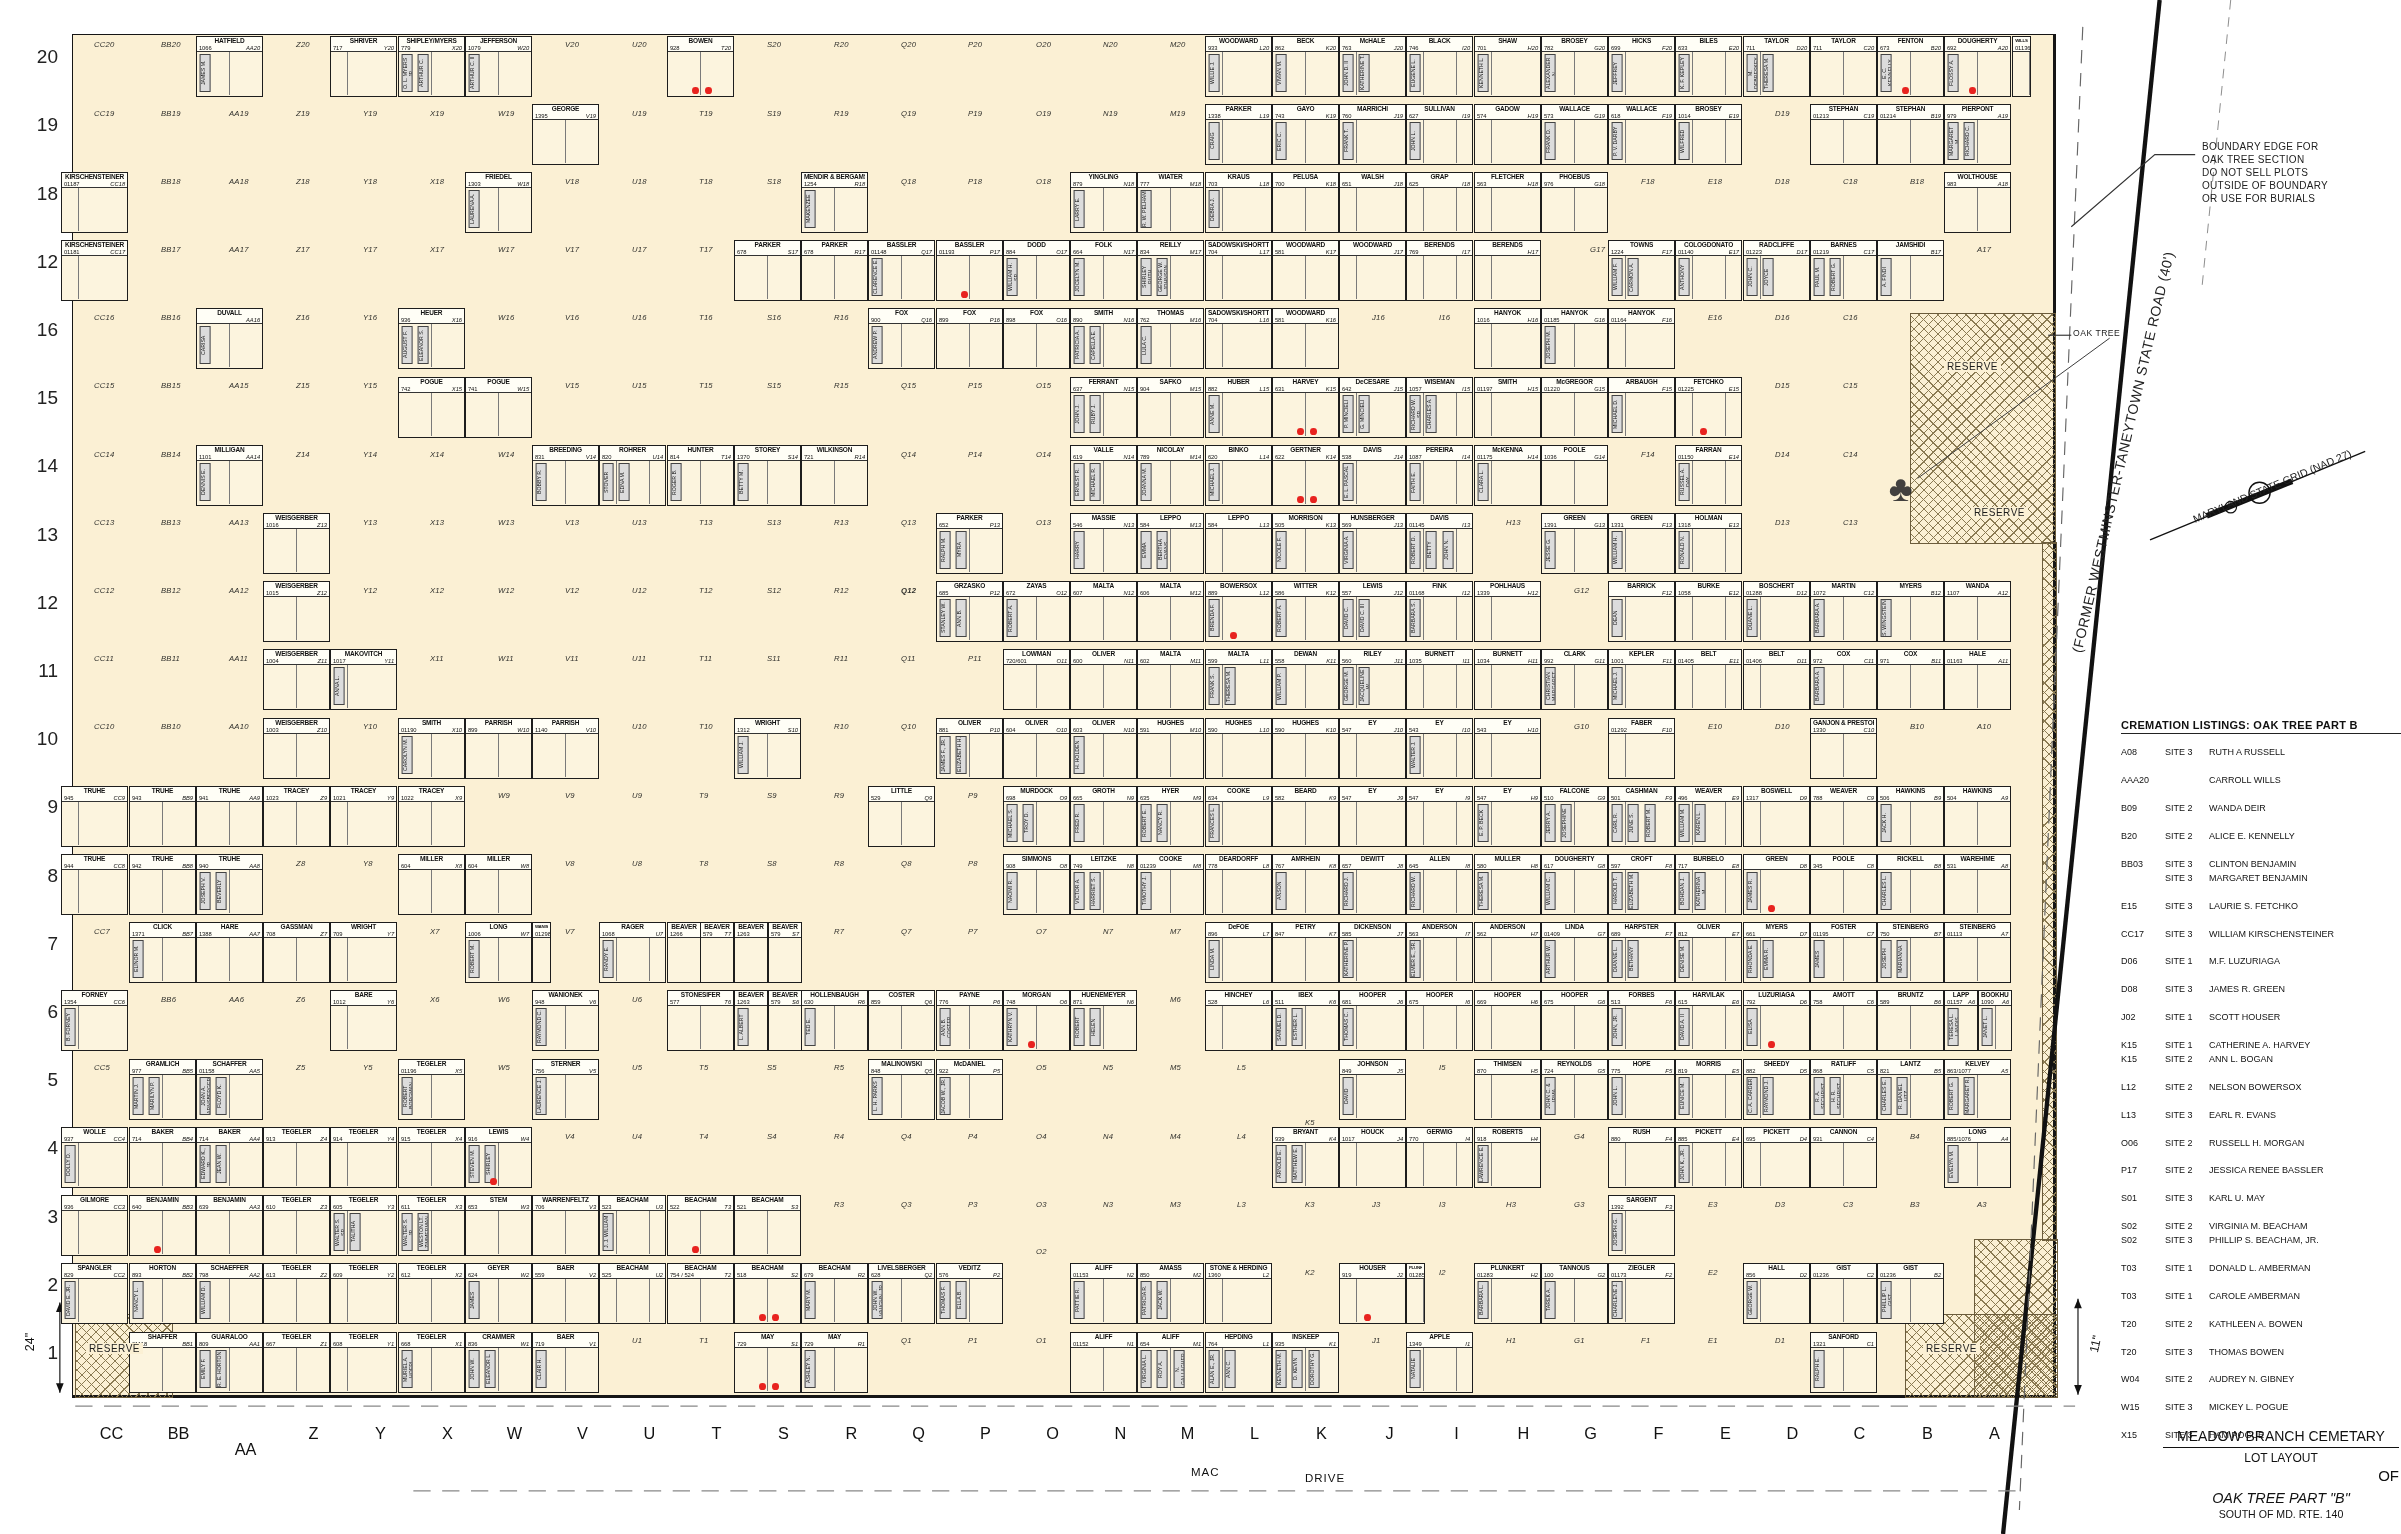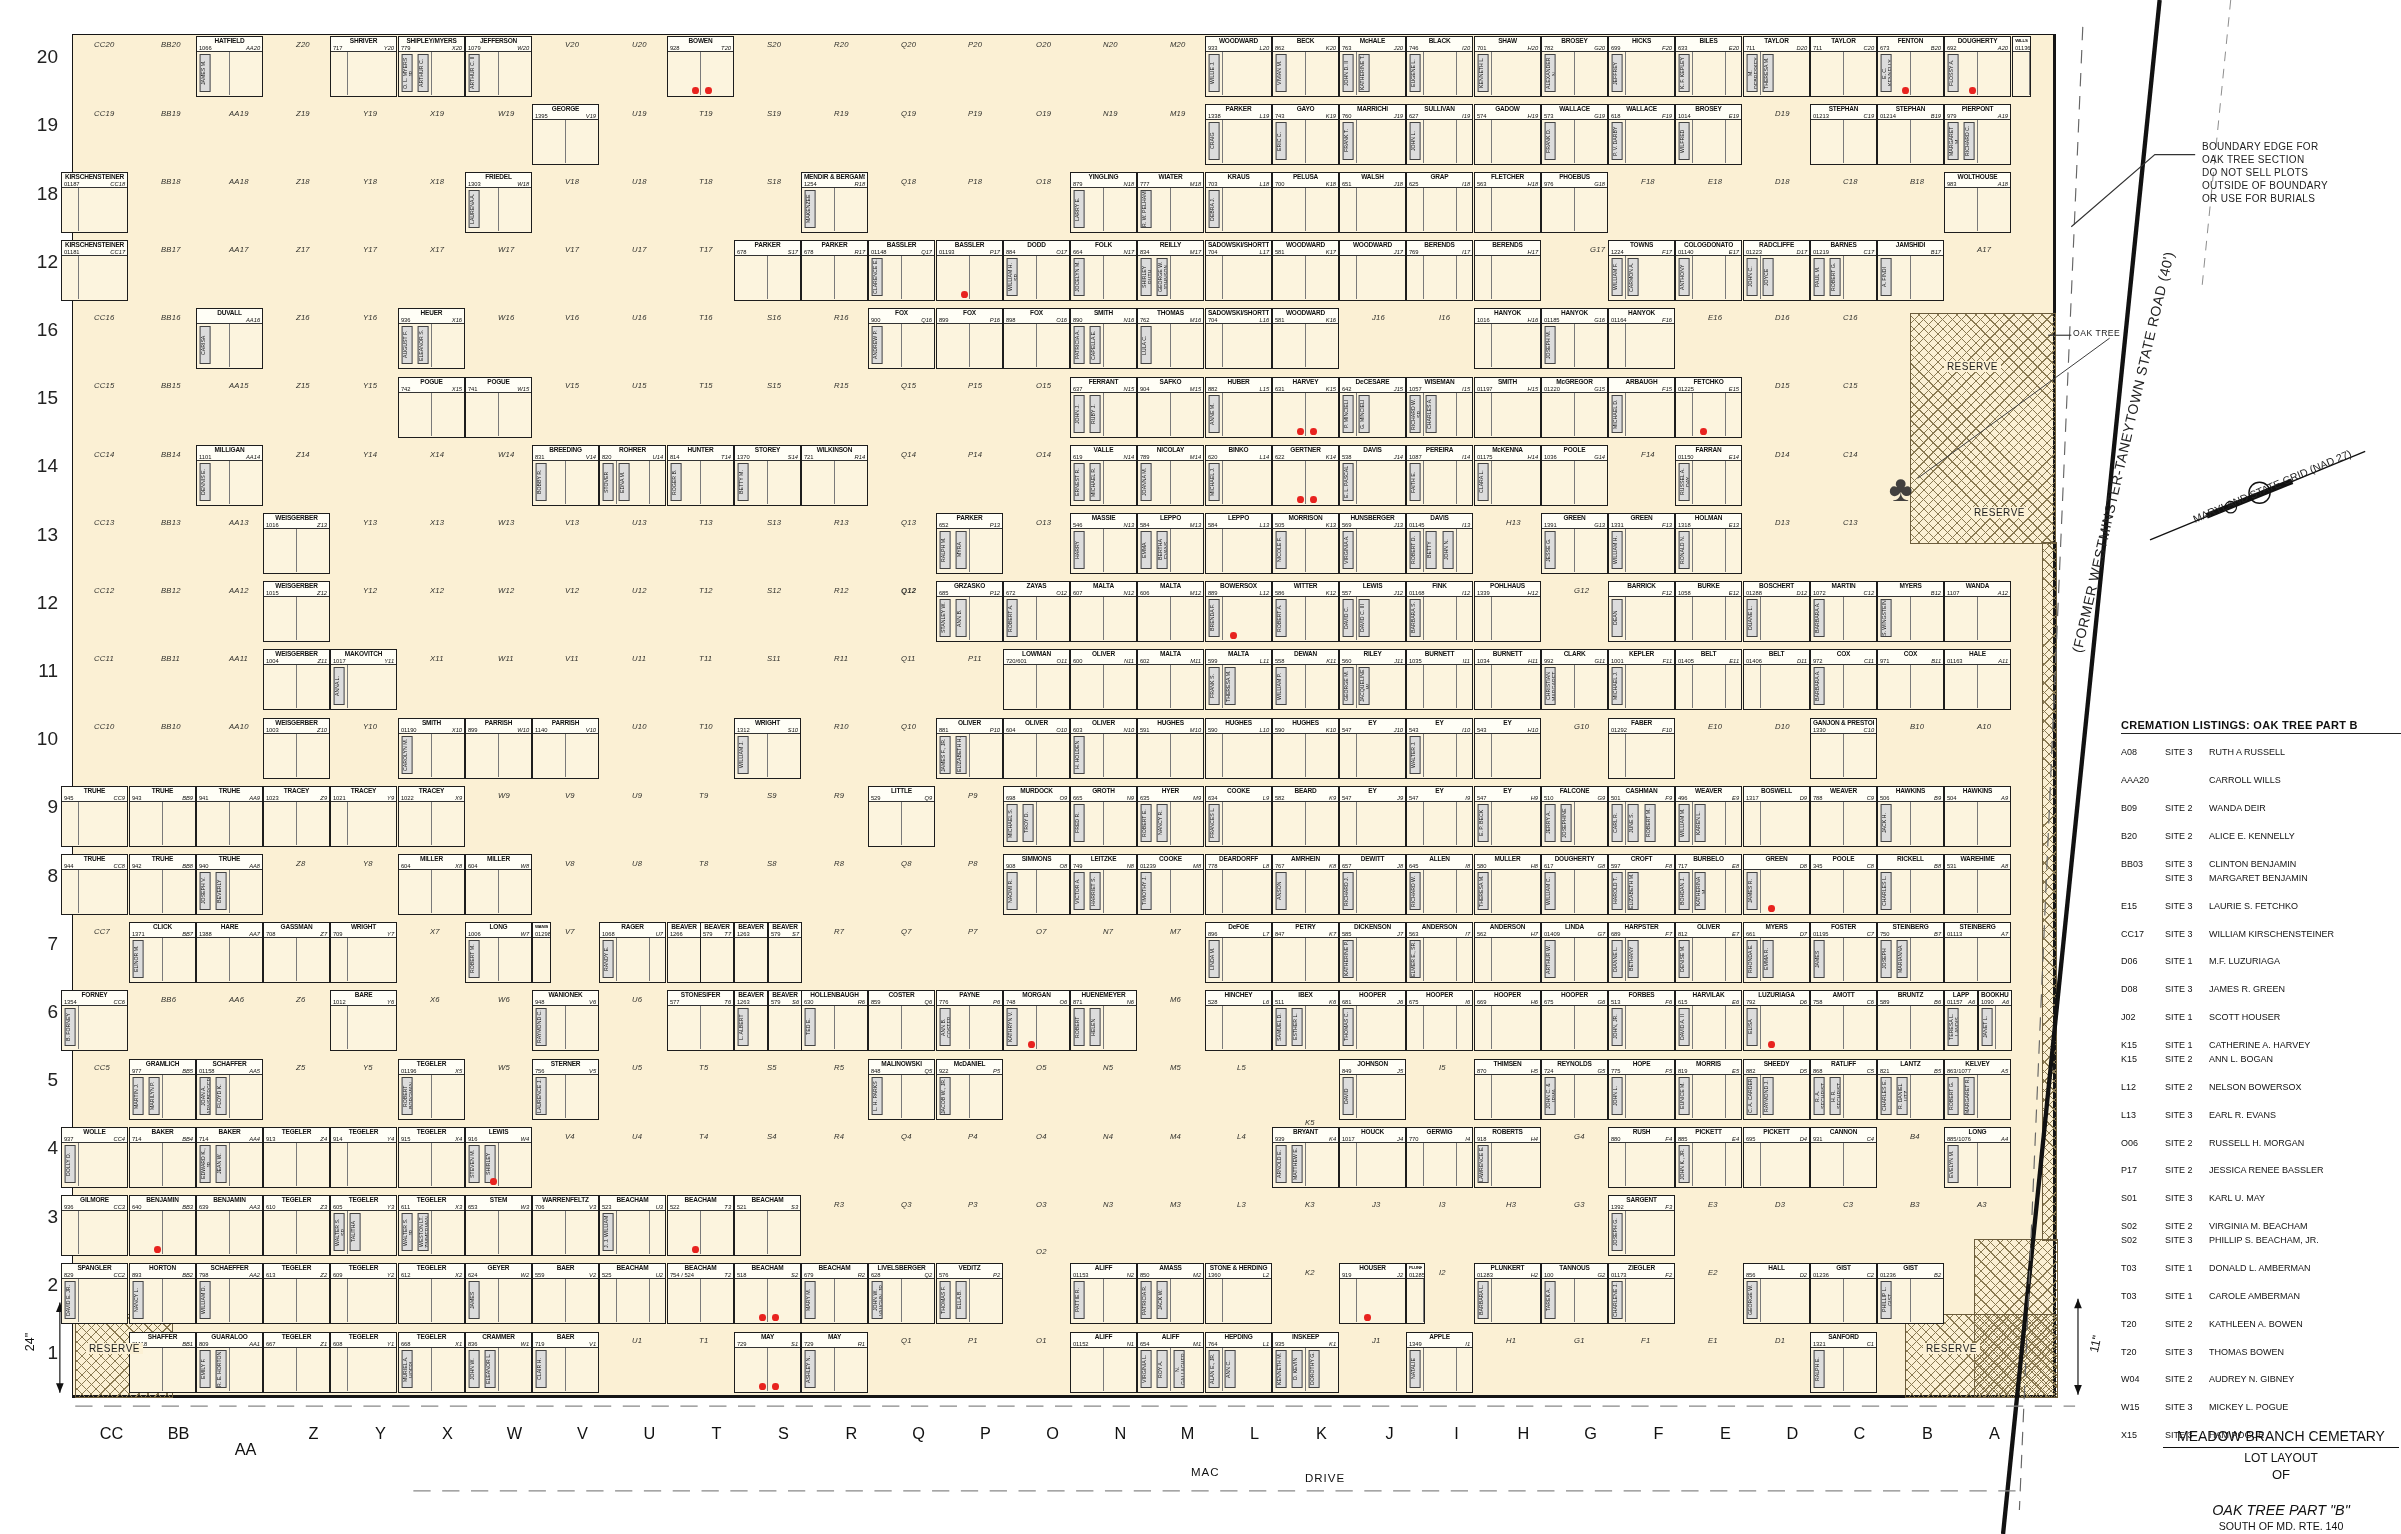--- a/index.html
+++ b/index.html
@@ -35,21 +35,21 @@
   .cremTitle{font-size:11px;font-weight:bold;letter-spacing:0.3px;border-bottom:1.2px solid #222;
        padding-bottom:1.9px;margin-bottom:11.5px;white-space:nowrap;}
   .cgroup{margin-bottom:13.4px;}
   .cline{display:flex;font-size:9px;line-height:14.4px;white-space:nowrap;}
   .ccode{width:44px;flex:none;}
   .csite{width:44px;flex:none;}
   .cname{flex:none;}
   #titleBlock{position:absolute;left:2163px;top:1428px;width:236px;text-align:center;z-index:5;}
   .tb1{font-size:14px;border-bottom:1.3px solid #111;padding-bottom:2.9px;margin-bottom:2.9px;white-space:nowrap;}
   .tb2{font-size:12px;margin-bottom:1.9px;}
-  .tb3{font-size:13px;margin-bottom:20px;}
+  .tb3{font-size:15px;margin-bottom:6px;text-align:right;}
   .tb4{font-size:14.4px;font-style:italic;margin-bottom:1.9px;white-space:nowrap;}
   .tb5{font-size:10.6px;white-space:nowrap;}
   .dim{position:absolute;z-index:5;font-size:12.5px;color:#111;}
   #dim24{left:21px;top:1335px;transform:rotate(-90deg);}
   #dim11{left:2087px;top:1337px;transform:rotate(-78deg);}
 </style>
 </head>
 <body>
 
 <div id="stage">

